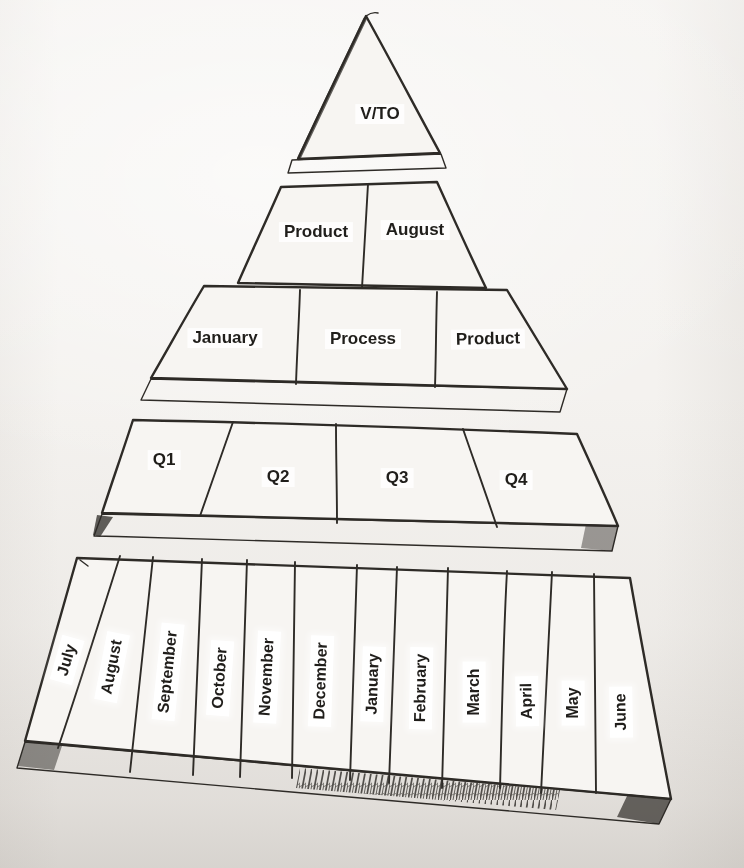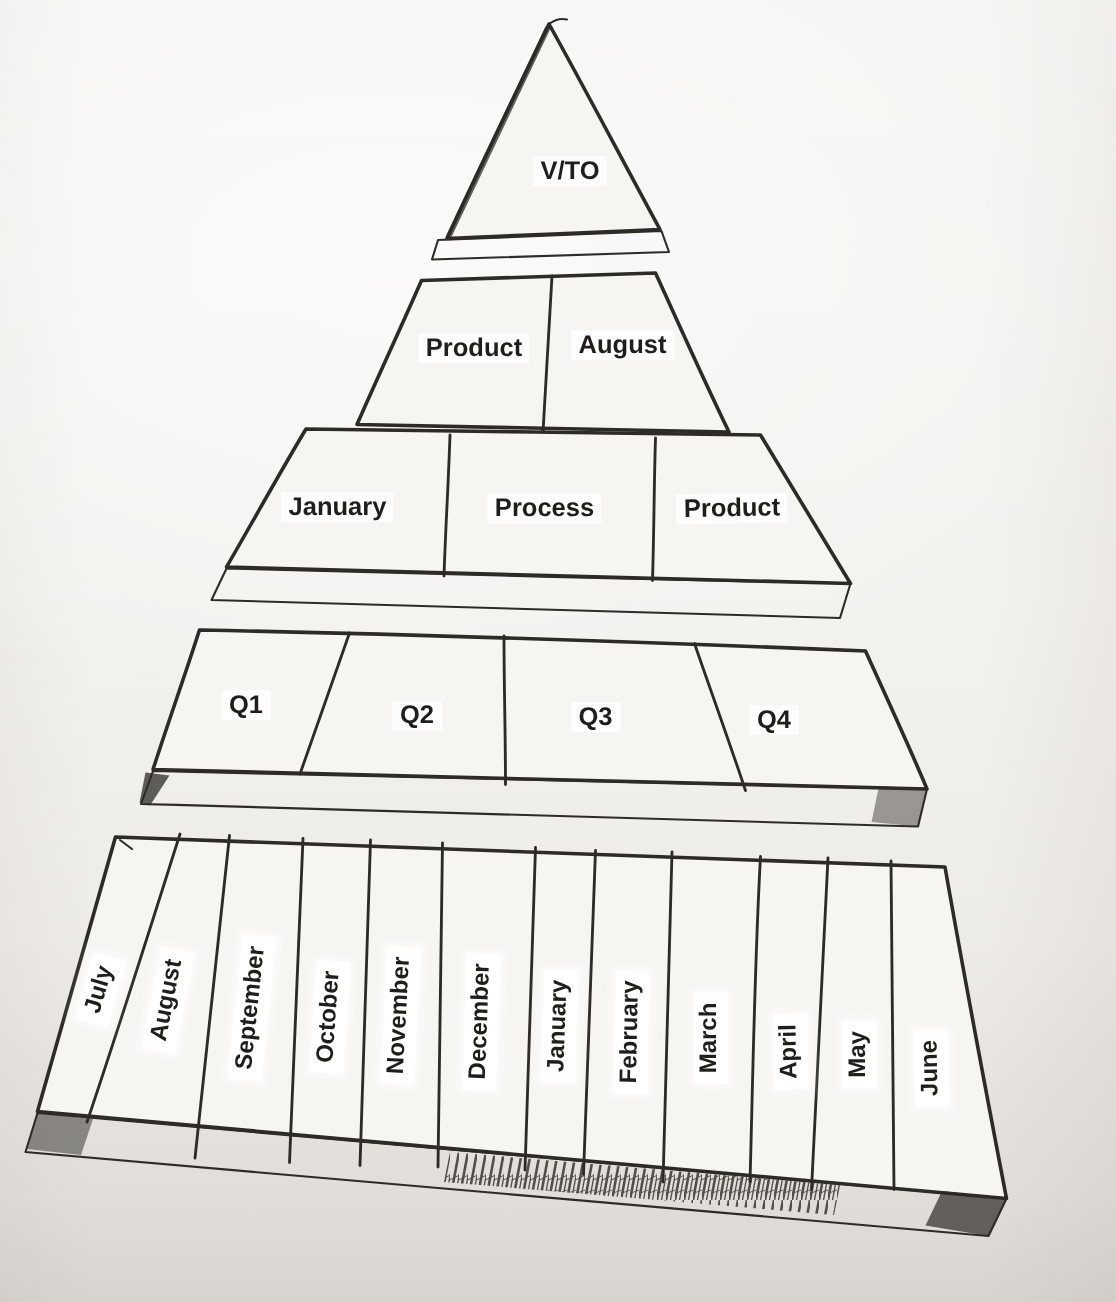--- a/index.html
+++ b/index.html
@@ -122,21 +122,21 @@
 
   <div class="label" style="left:380px;top:114px">V/TO</div>
 
   <div class="label" style="left:316px;top:232px">Product</div>
   <div class="label" style="left:415px;top:230px">August</div>
 
   <div class="label" style="left:225px;top:338px">January</div>
   <div class="label" style="left:363px;top:339px">Process</div>
   <div class="label" style="left:488px;top:339px;--rot:-1deg">Product</div>
 
-  <div class="label" style="left:164px;top:470px">Q1</div>
+  <div class="label" style="left:164px;top:460px">Q1</div>
   <div class="label" style="left:278px;top:477px">Q2</div>
   <div class="label" style="left:397px;top:478px">Q3</div>
   <div class="label" style="left:516px;top:480px">Q4</div>
 
   <div class="label month" style="left:67px;top:660px;--rot:-74deg">July</div>
   <div class="label month" style="left:112px;top:667px;--rot:-79deg">August</div>
   <div class="label month" style="left:168px;top:672px;--rot:-84deg">September</div>
   <div class="label month" style="left:220px;top:678px;--rot:-86deg">October</div>
   <div class="label month" style="left:267px;top:677px;--rot:-87deg">November</div>
   <div class="label month" style="left:321px;top:681px;--rot:-88deg">December</div>

